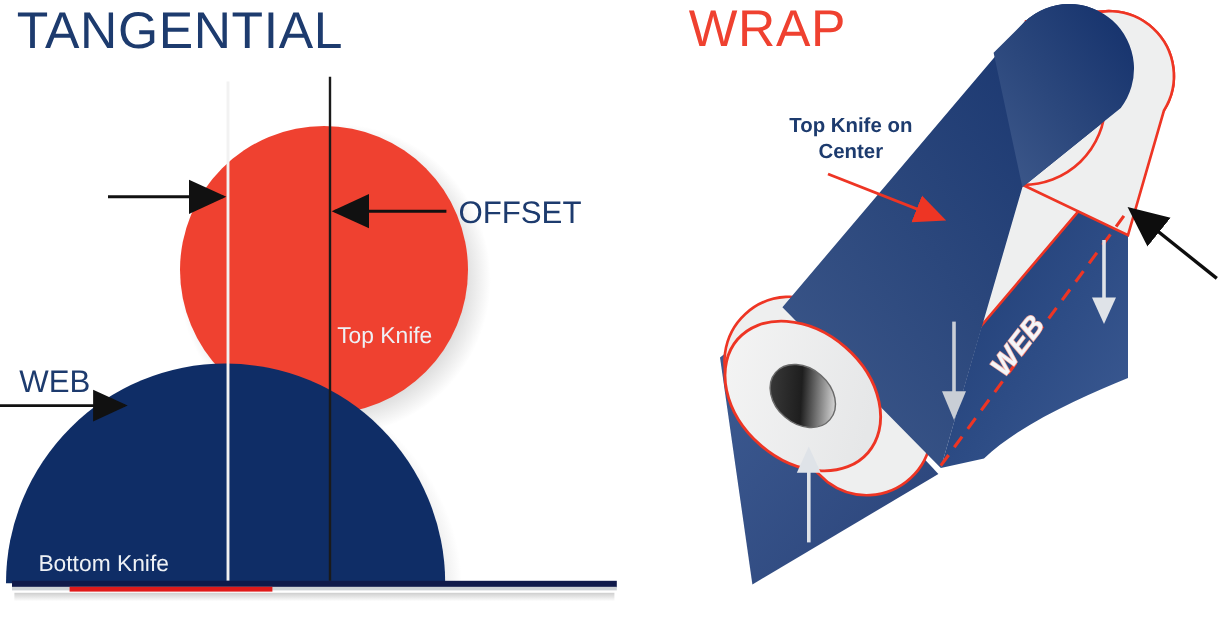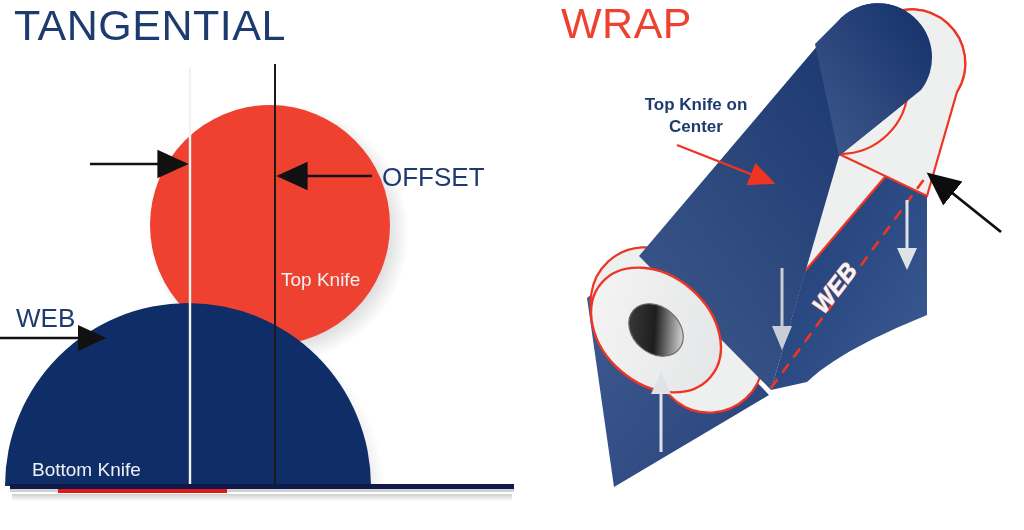--- a/index.html
+++ b/index.html
@@ -1,21 +1,21 @@
 <!DOCTYPE html>
 <html><head>
 <meta charset="utf-8">
 <style>
   html,body{margin:0;padding:0;background:#ffffff;}
   body{width:1024px;height:530px;overflow:hidden;
        font-family:"Liberation Sans","DejaVu Sans",sans-serif;}
   .stage{position:relative;width:1024px;height:530px;background:#fff;}
   .panel{position:absolute;top:0;height:530px;}
   #panel-tangential{left:0;width:560px;}
-  #panel-wrap{left:539px;width:464px;}
+  #panel-wrap{left:552px;width:464px;}
   svg{display:block;overflow:visible;}
   .ttl{font-size:43px;font-weight:400;letter-spacing:0.5px;}
   .ttl-tan{fill:#1d3b6e;}
   .ttl-wrap{fill:#ef4130;}
   .lbl-navy{fill:#1d3b6e;font-size:26px;font-weight:400;}
   .lbl-navy-b{fill:#1d3b6e;font-size:17px;font-weight:700;}
   .lbl-white{fill:#eef1f5;font-size:19px;font-weight:400;}
   .web-rot{fill:#f4f6f9;font-size:24px;font-weight:700;font-style:italic;
            stroke:#f0a79c;stroke-width:1.2px;paint-order:stroke fill;}
 </style>

